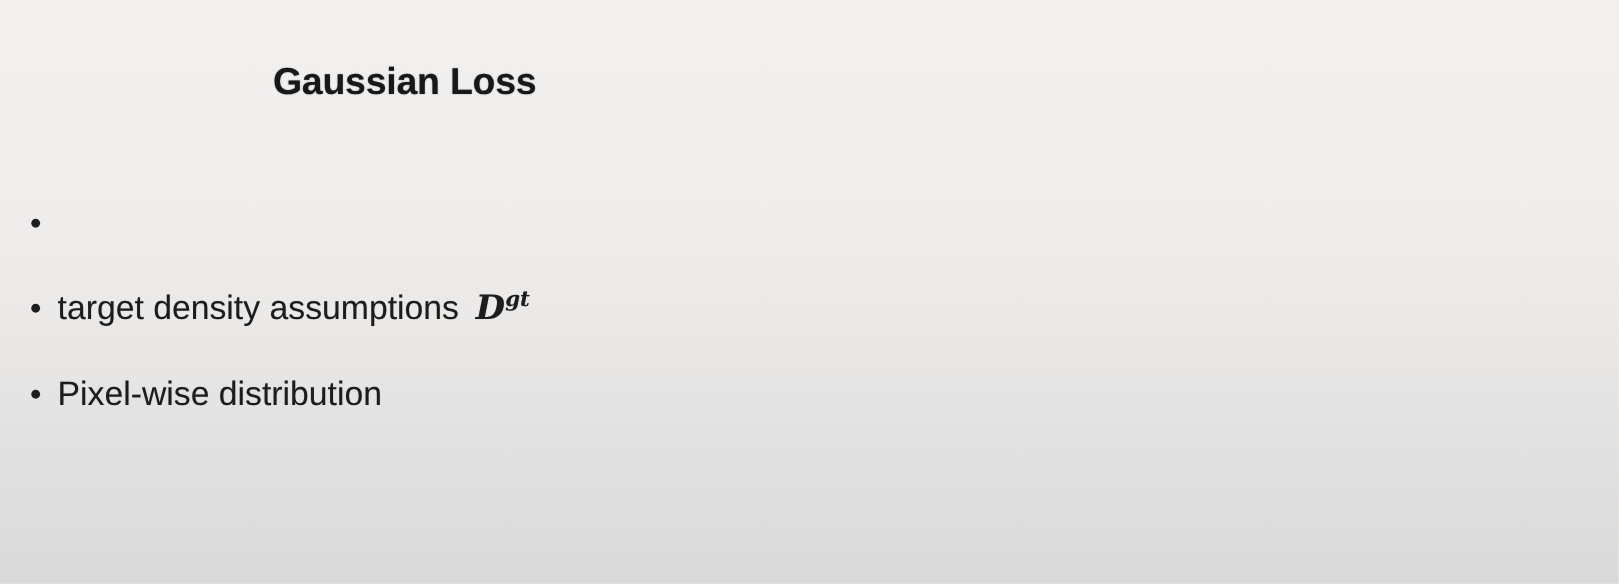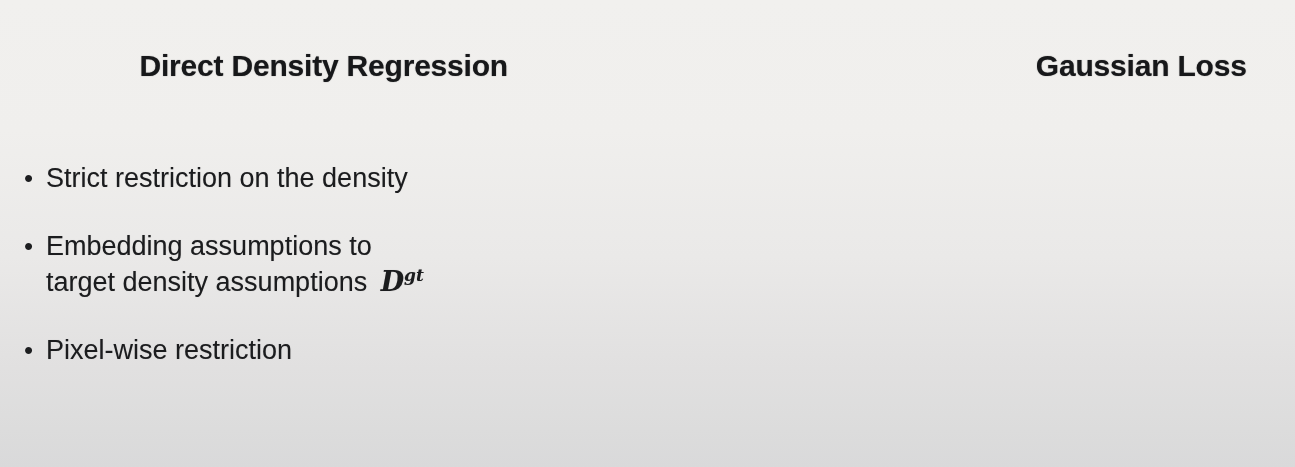--- a/index.html
+++ b/index.html
@@ -112,54 +112,49 @@
     line-height: 0;
   }
   .spaced-left  { margin-left: 6px; text-align: center; }
 </style>
 </head>
 <body>
 
 <div id="slide">
 
   <div class="titles">
-    <div class="title-cell left">
-      <div class="slide-title">Direct Density Regression</div>
-    </div>
     <div class="title-cell right">
       <div class="slide-title">Gaussian Loss</div>
     </div>
   </div>
 
   <div class="columns">
 
     <div class="column left">
 
       <div class="bullet-row">
         <div class="bullet-dot">•</div>
         <div class="bullet-text">
-          <span class="ln">Strict restriction on the density</span>
         </div>
       </div>
 
       <div class="bullet-row">
         <div class="bullet-dot">•</div>
         <div class="bullet-text">
-          <span class="ln">Embedding assumptions to</span>
           <span class="ln">
             <span>target density assumptions</span>
             <span class="mathvar spaced-left"><span>D</span><span class="sup">gt</span></span>
           </span>
         </div>
       </div>
 
       <div class="bullet-row">
         <div class="bullet-dot">•</div>
         <div class="bullet-text">
-          <span class="ln">Pixel-wise restriction</span>
+          <span class="ln">Pixel-wise distribution</span>
         </div>
       </div>
 
     </div>
 
     <div class="column right">
 
       
 
       

